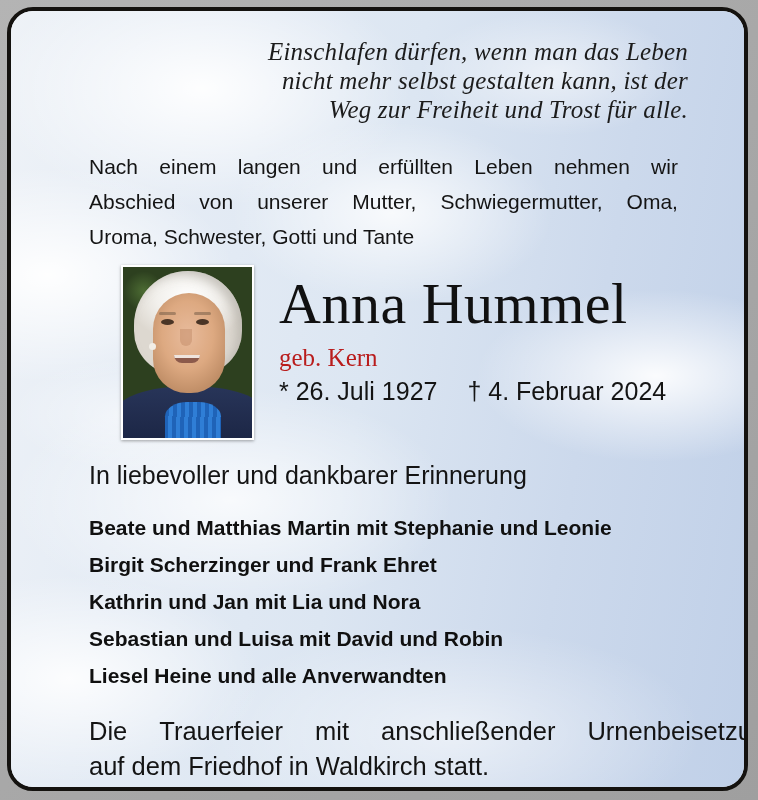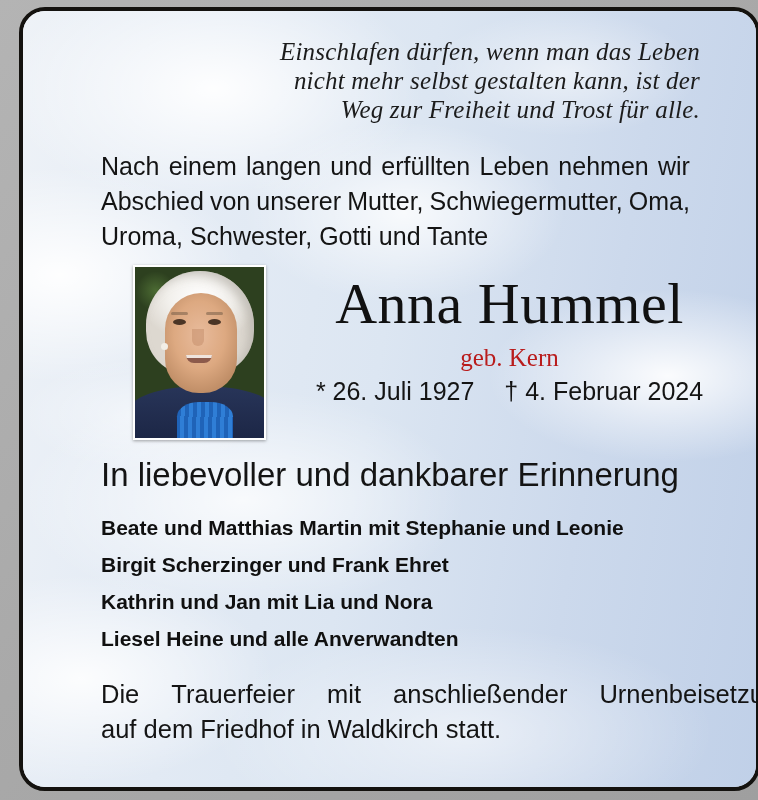--- a/index.html
+++ b/index.html
@@ -14,21 +14,21 @@
     font-family: "Liberation Sans", sans-serif;
   }
 
   
   .plate {
     position: relative;
     width: 758px;
     height: 800px;
     box-sizing: border-box;
     background: linear-gradient(135deg, #b4b4b4 0%, #a9a9a9 45%, #9f9f9f 100%);
-    padding: 7px 10px 9px 19px;
+    padding: 7px 10px 9px 7px;
   }
 
   
   .card {
     position: relative;
     width: 741px;
     height: 784px;
     box-sizing: border-box;
     border: 4px solid #14120f;
     border-radius: 26px;
@@ -77,21 +77,21 @@
     font-size: 25px;
     line-height: 29px;
     color: #1c1c1c;
     letter-spacing: 0.2px;
   }
   .quote .qline { display: block; white-space: nowrap; }
 
   
   .intro {
     margin: 25px 66px 0 78px;
-    font-size: 25px;
+    font-size: 21px;
     line-height: 35px;
     color: #141414;
   }
   .intro .jline {
     display: block;
     white-space: nowrap;
   }
   .intro .jline.just {
     display: flex;
     justify-content: space-between;
@@ -215,21 +215,20 @@
     height: 42px;
     background: repeating-linear-gradient(92deg, #1f63b8 0 4px, #2f7ed6 4px 8px);
     border-radius: 40% 40% 0 0 / 34% 34% 0 0;
   }
 
   .nameblock {
     position: absolute;
     left: 268px;
     right: 28px;
     top: 6px;
-    text-align: center;
   }
   .fullname {
     font-family: "Liberation Serif", serif;
     font-size: 58px;
     line-height: 66px;
     letter-spacing: 0.5px;
     color: #111111;
     white-space: nowrap;
   }
   .maidenname {
@@ -244,21 +243,21 @@
     font-size: 25px;
     line-height: 30px;
     color: #141414;
     white-space: nowrap;
   }
   .dates .birth { margin-right: 30px; }
 
   
   .remembrance {
     margin: 4px 0 0 78px;
-    font-size: 33px;
+    font-size: 25px;
     line-height: 32px;
     color: #141414;
   }
 
   
   .survivors {
     margin: 18px 0 0 78px;
   }
   .survivors .sline {
     font-size: 21px;
@@ -345,20 +344,21 @@
         </div>
 
       </div>
 
       <div class="remembrance">In liebevoller und dankbarer Erinnerung</div>
 
       <div class="survivors">
         <div class="sline">Beate und Matthias Martin mit Stephanie und Leonie</div>
         <div class="sline">Birgit Scherzinger und Frank Ehret</div>
         <div class="sline">Kathrin und Jan mit Lia und Nora</div>
+        <div class="sline">Sebastian und Luisa mit David und Robin</div>
         <div class="sline">Liesel Heine und alle Anverwandten</div>
       </div>
 
       <div class="funeral">
         <span class="jline just">
           <span>Die</span>
           <span>Trauerfeier</span>
           <span>mit</span>
           <span>anschließender</span>
           <span>Urnenbeisetzung</span>

